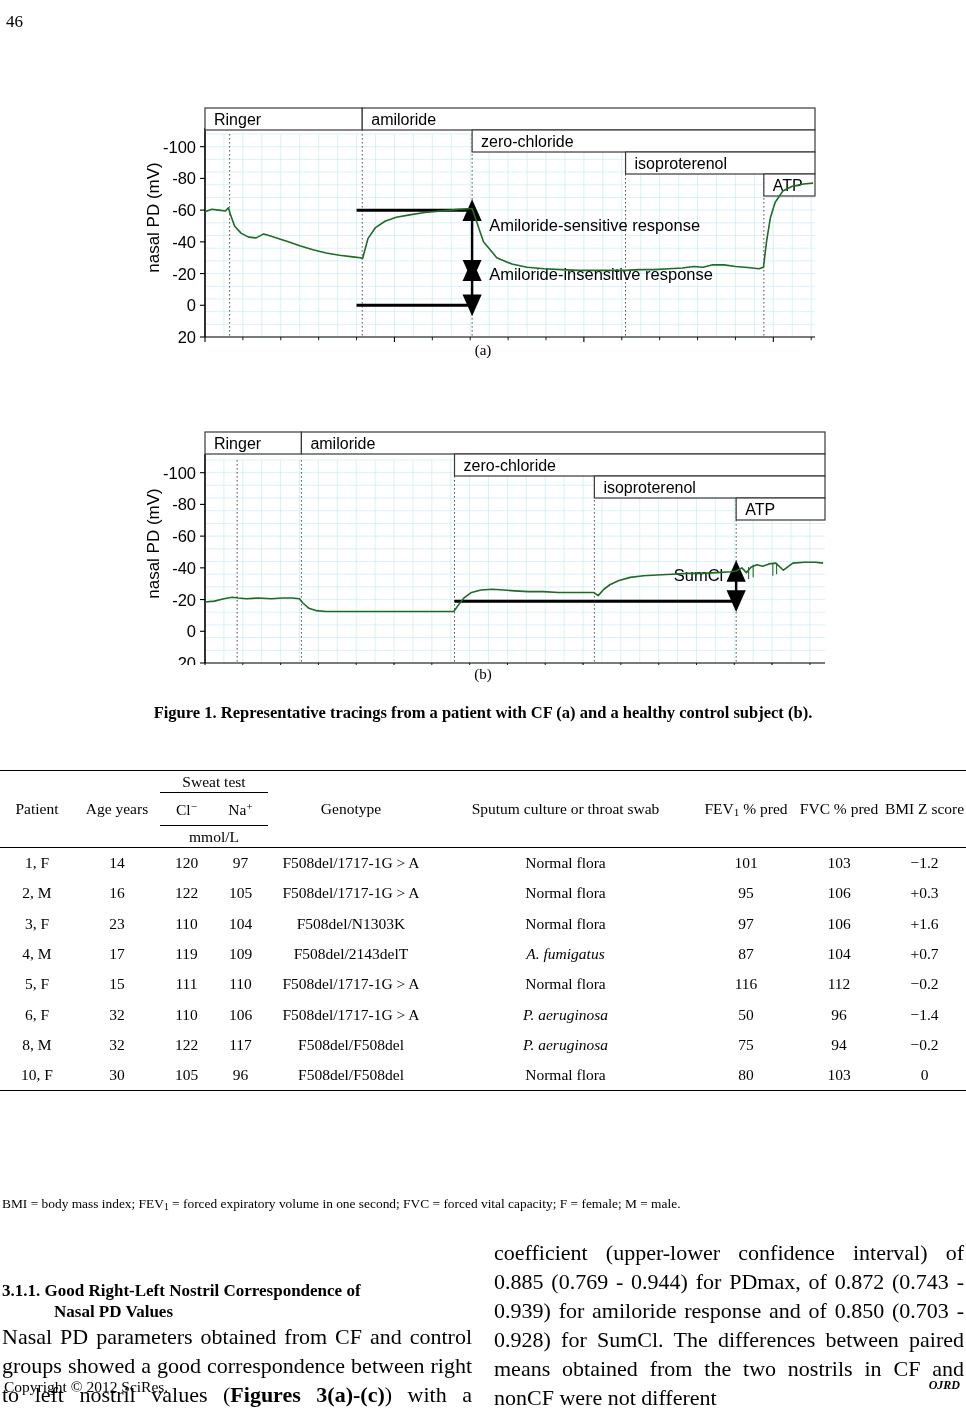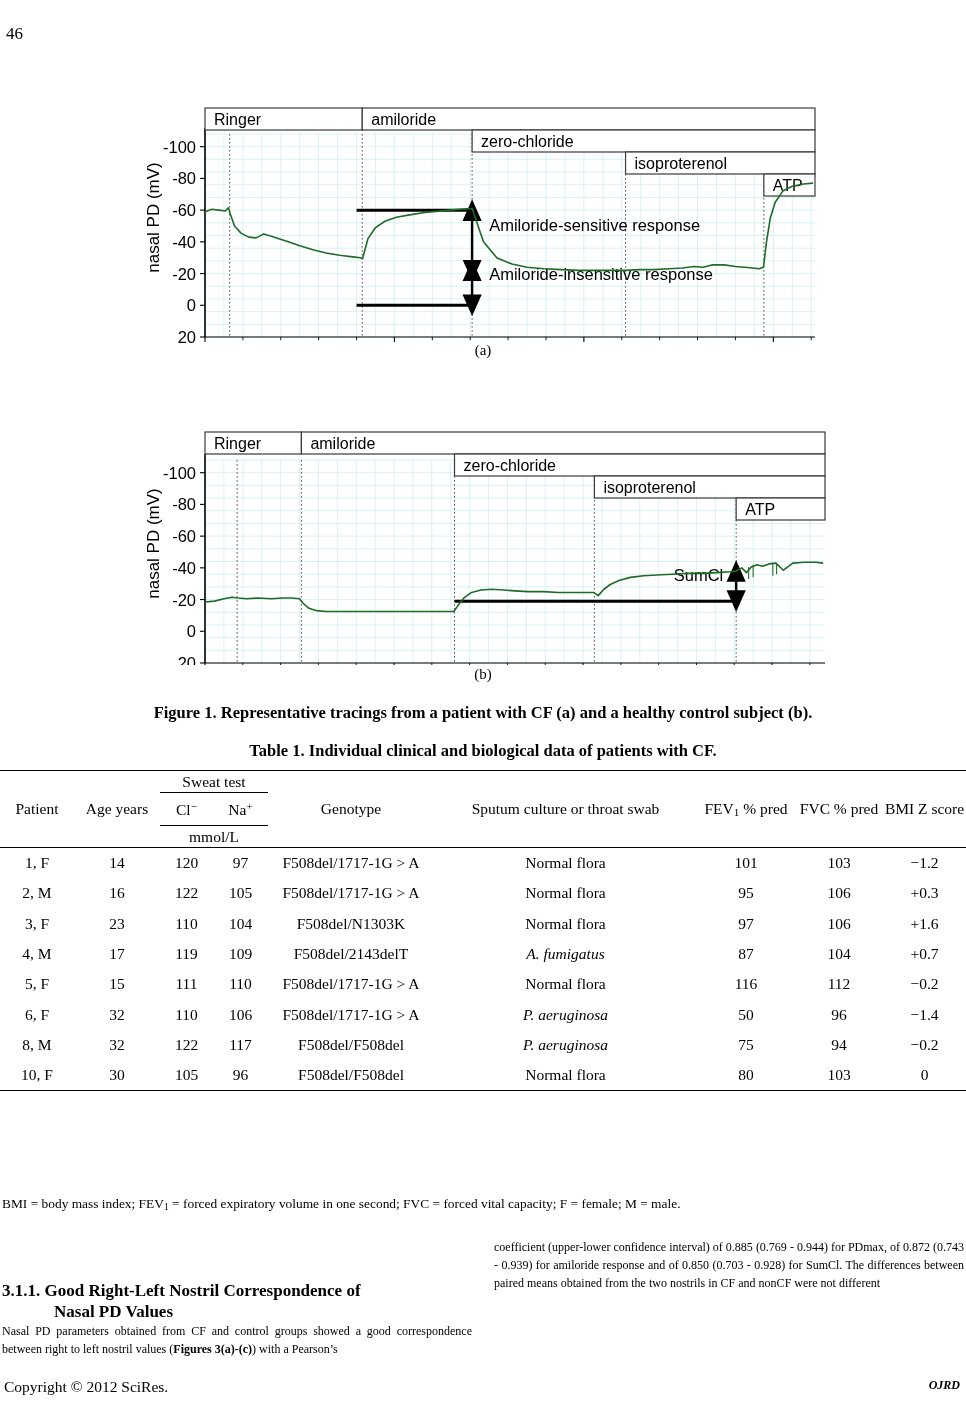--- a/index.html
+++ b/index.html
@@ -5,21 +5,21 @@
 <style>
   html,body{margin:0;padding:0;}
   body{
     width:966px;height:1414px;background:#ffffff;
     font-family:"Liberation Serif",serif;color:#000;
     position:relative;overflow:hidden;
   }
   .page{position:relative;width:966px;height:1414px;}
 
   
-  .runhead{position:absolute;top:20px;left:0;width:966px;height:30px;}
+  .runhead{position:absolute;top:8px;left:0;width:966px;height:30px;}
   .folio{position:absolute;left:6px;top:4px;font-size:17px;font-family:"Liberation Serif",serif;}
   .runtitle{position:absolute;left:0;width:966px;top:2px;text-align:center;font-size:17.5px;letter-spacing:.4px;}
   .runtitle .ital{font-style:italic;margin-left:11px;}
   .runtitle .ital2{font-style:italic;margin-left:9px;}
 
   
   .figwrap{position:absolute;left:0;width:966px;}
   .fig{position:relative;}
   .fig svg{display:block;}
   .sublabel{position:absolute;width:966px;text-align:center;font-size:15px;}
@@ -40,21 +40,21 @@
   sub{font-size:.72em;vertical-align:-.22em;}
   sup{font-size:.72em;vertical-align:.42em;}
 
   .tfoot{position:absolute;left:2px;width:962px;font-size:13.4px;text-align:left;}
 
   
   .colL{position:absolute;left:2px;width:470px;margin-top:42px;}
   .colR{position:absolute;left:494px;width:470px;}
   .secnum{font-weight:bold;font-size:17px;line-height:21px;}
   .secnum .cont{display:block;padding-left:52px;}
-  .btext{font-size:12px;line-height:18px;text-align:justify;text-justify:inter-word;}
+  .btext{font-size:22px;line-height:29px;text-align:justify;text-justify:inter-word;}
   .btext b{font-weight:bold;}
 
   
   .footer{position:absolute;left:0;width:966px;bottom:14px;height:22px;}
   .foot-l{position:absolute;left:4px;font-size:15.5px;}
   .foot-r{position:absolute;right:6px;font-size:12px;font-weight:bold;font-style:italic;}
 </style>
 </head>
 <body>
 
@@ -344,21 +344,20 @@
           <line x1="753.1707317073171" y1="194.671875" x2="753.1707317073171" y2="207.359375" stroke="#1f6b26" stroke-width="1.1"></line>
           <line x1="772.829268292683" y1="193.0859375" x2="772.829268292683" y2="205.7734375" stroke="#1f6b26" stroke-width="1.1"></line>
           <line x1="776.609756097561" y1="193.0859375" x2="776.609756097561" y2="204.1875" stroke="#1f6b26" stroke-width="1.1"></line>
         </svg>
     </div>
     <div class="sublabel" style="top:296px;">(b)</div>
   </div>
 
   <div class="caption" style="top:703px;">Figure 1. Representative tracings from a patient with CF (a) and a healthy control subject (b).</div>
 
-  <div class="caption" style="top:741px;">Table 1. Individual clinical and biological data of patients with CF.</div>
 
   <div class="tablebox" style="top:770px;">
     <table class="data">
       <colgroup>
         <col style="width:74px">
           <col style="width:86px">
           <col style="width:53px">
           <col style="width:55px">
         <col style="width:166px">
           <col style="width:263px">

